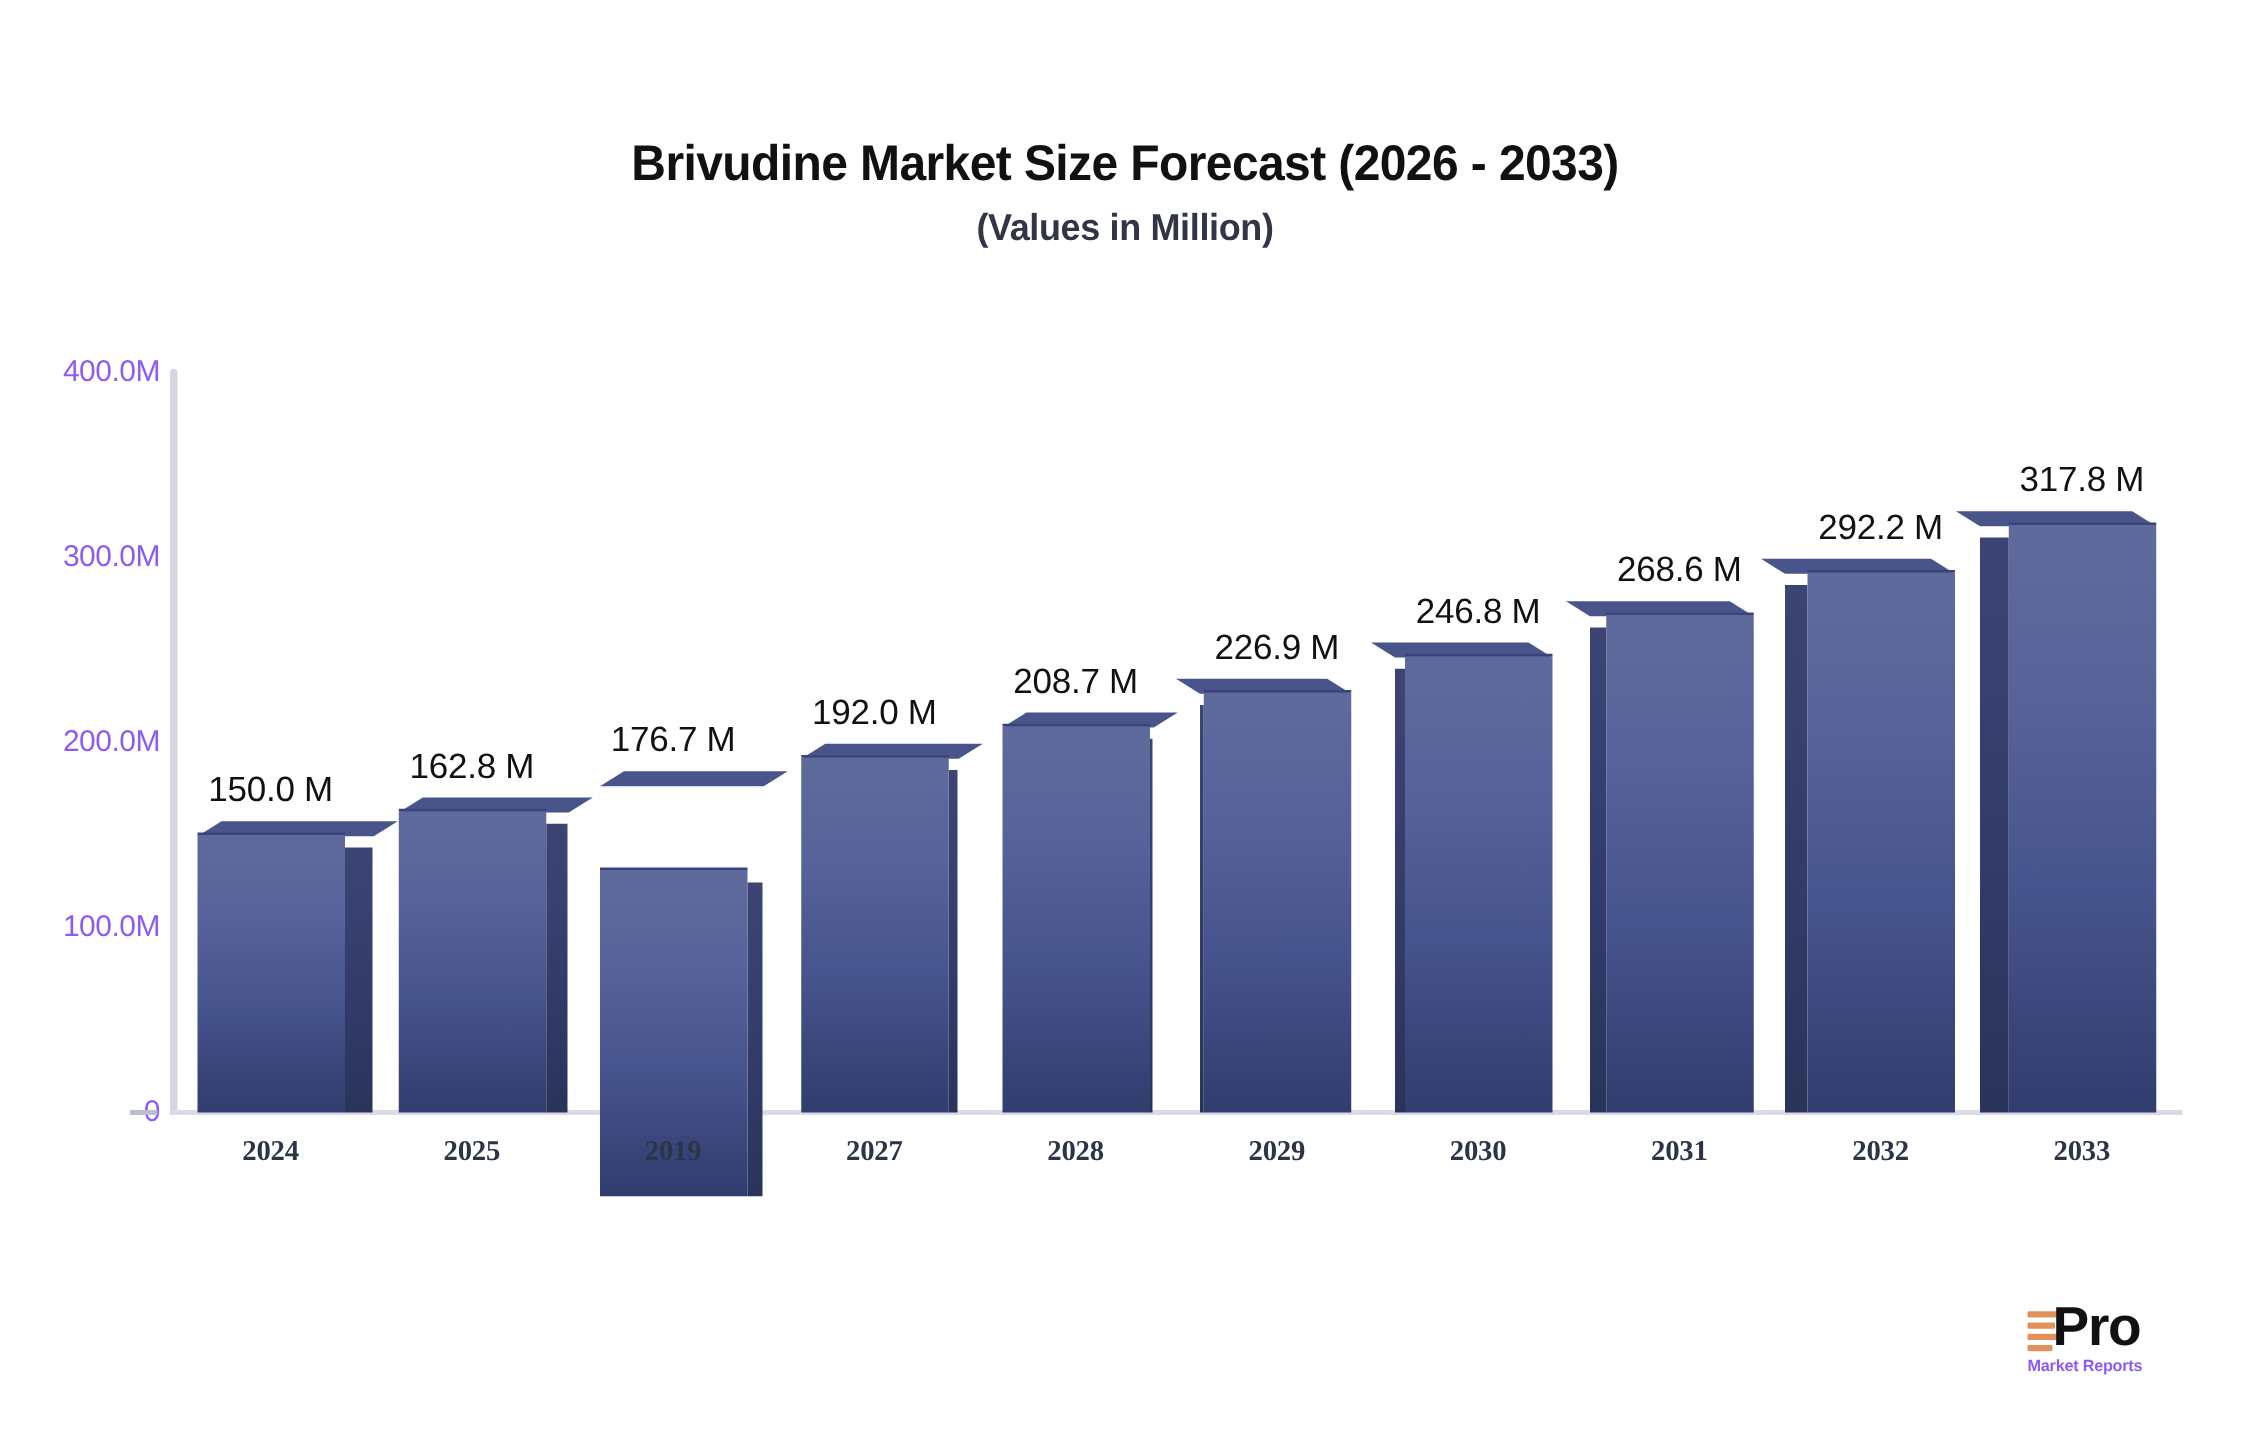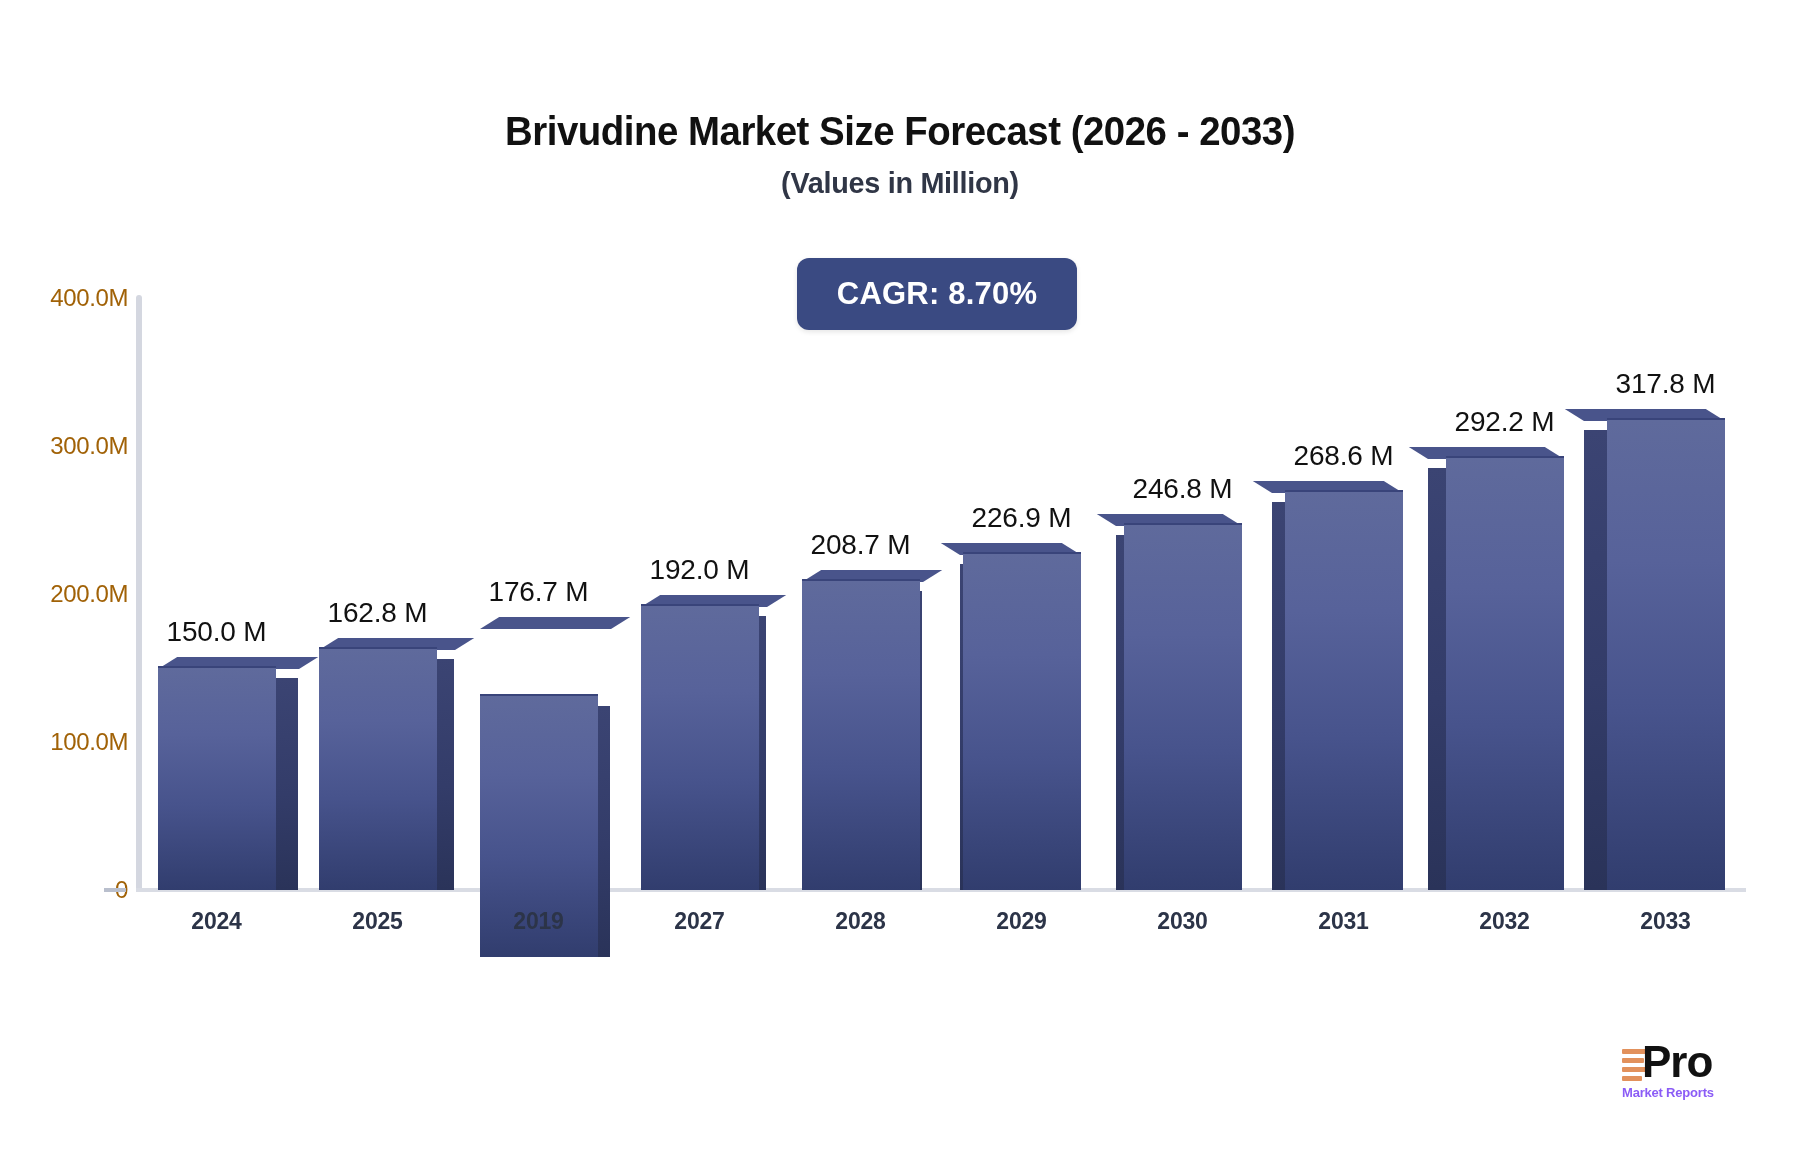--- a/index.html
+++ b/index.html
@@ -99,21 +99,21 @@
     height: 4px;
     background: #d9dce4;
   }
 
   .y-tick-label {
     position: absolute;
     right: 0;
     width: 120px;
     text-align: right;
     font-size: 24px;
-    color: #a16207;
+    color: #8b5cf6;
     letter-spacing: -0.4px;
     transform: translateY(-50%);
     white-space: nowrap;
   }
   .y-tick-wrap {
     position: absolute;
     left: 0;
     width: 128px;
   }
   .zero-dash {
@@ -180,20 +180,21 @@
   .x-tick-label {
     position: absolute;
     top: 908px;
     text-align: center;
     font-size: 23px;
     font-weight: bold;
     color: #2c3448;
     letter-spacing: -0.2px;
     transform: translateX(-50%);
     white-space: nowrap;
+    font-family: Liberation Serif, serif;
   }
 
   
   .logo {
     position: absolute;
     left: 1622px;
     top: 1043px;
     width: 160px;
     height: 72px;
   }
@@ -239,23 +240,20 @@
 </head>
 <body>
 
 <div id="chart-root">
 
   <div class="title-block">
     <div class="chart-title">Brivudine Market Size Forecast (2026 - 2033)</div>
     <div class="chart-subtitle">(Values in Million)</div>
   </div>
 
-  <div class="cagr-badge">
-    <span class="cagr-badge-text">CAGR: 8.70%</span>
-  </div>
 
   <div class="plot-area">
     <div class="y-axis-line"></div>
     <div class="x-axis-line"></div>
     <div id="y-ticks">
         <div class="y-tick-wrap" style="top: 890px;">
           <div class="y-tick-label">0</div>
         </div>
         <div class="zero-dash" style="top: 890px;"></div>
         <div class="y-tick-wrap" style="top: 742px;">

